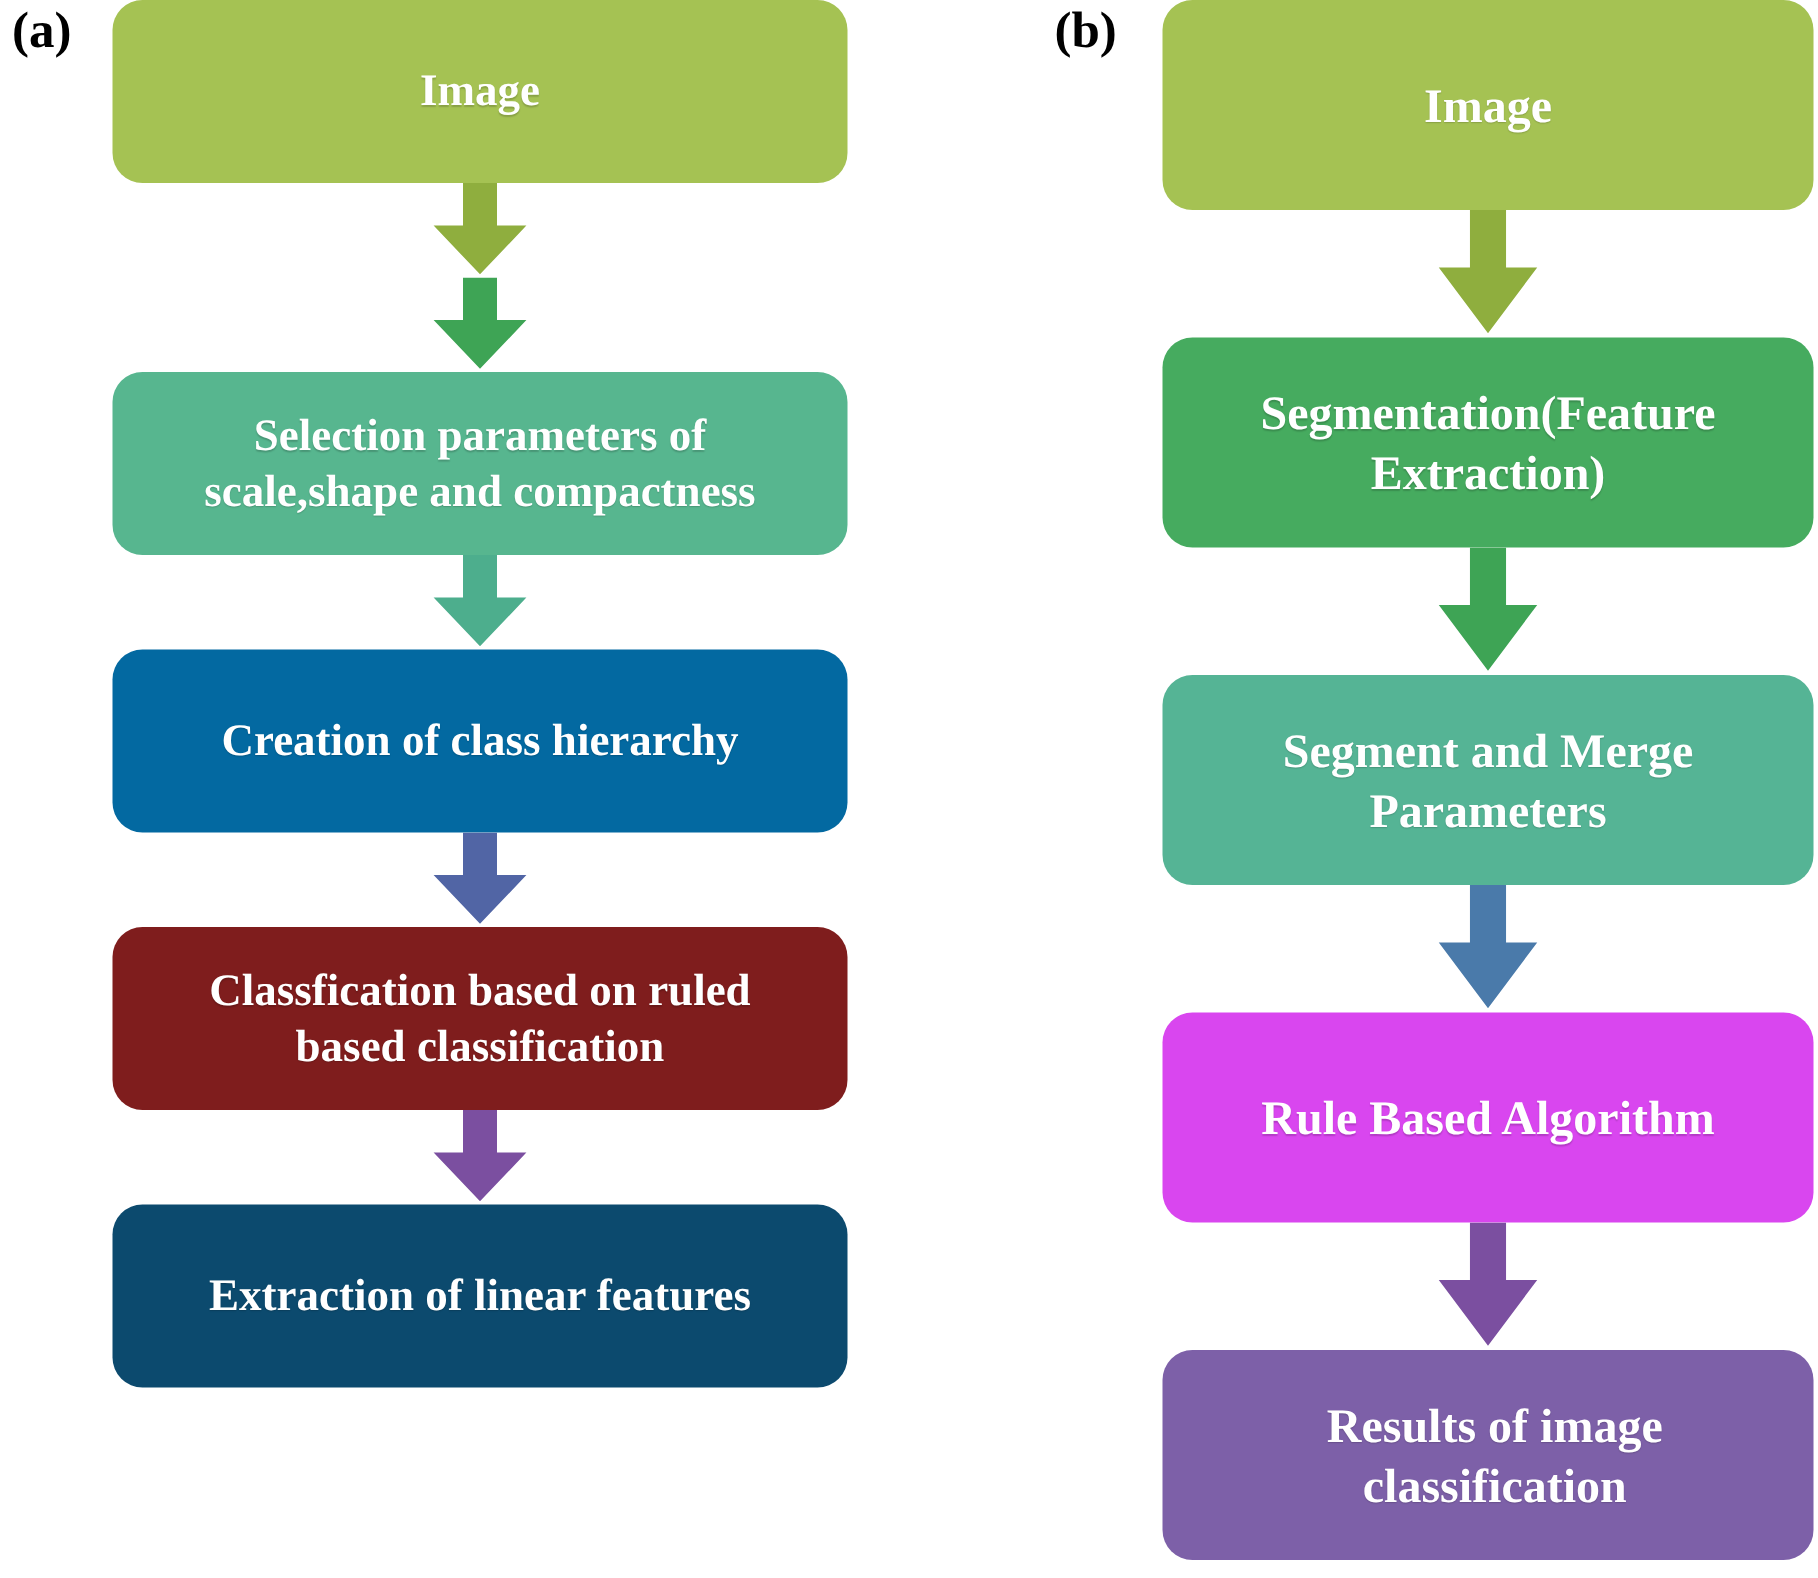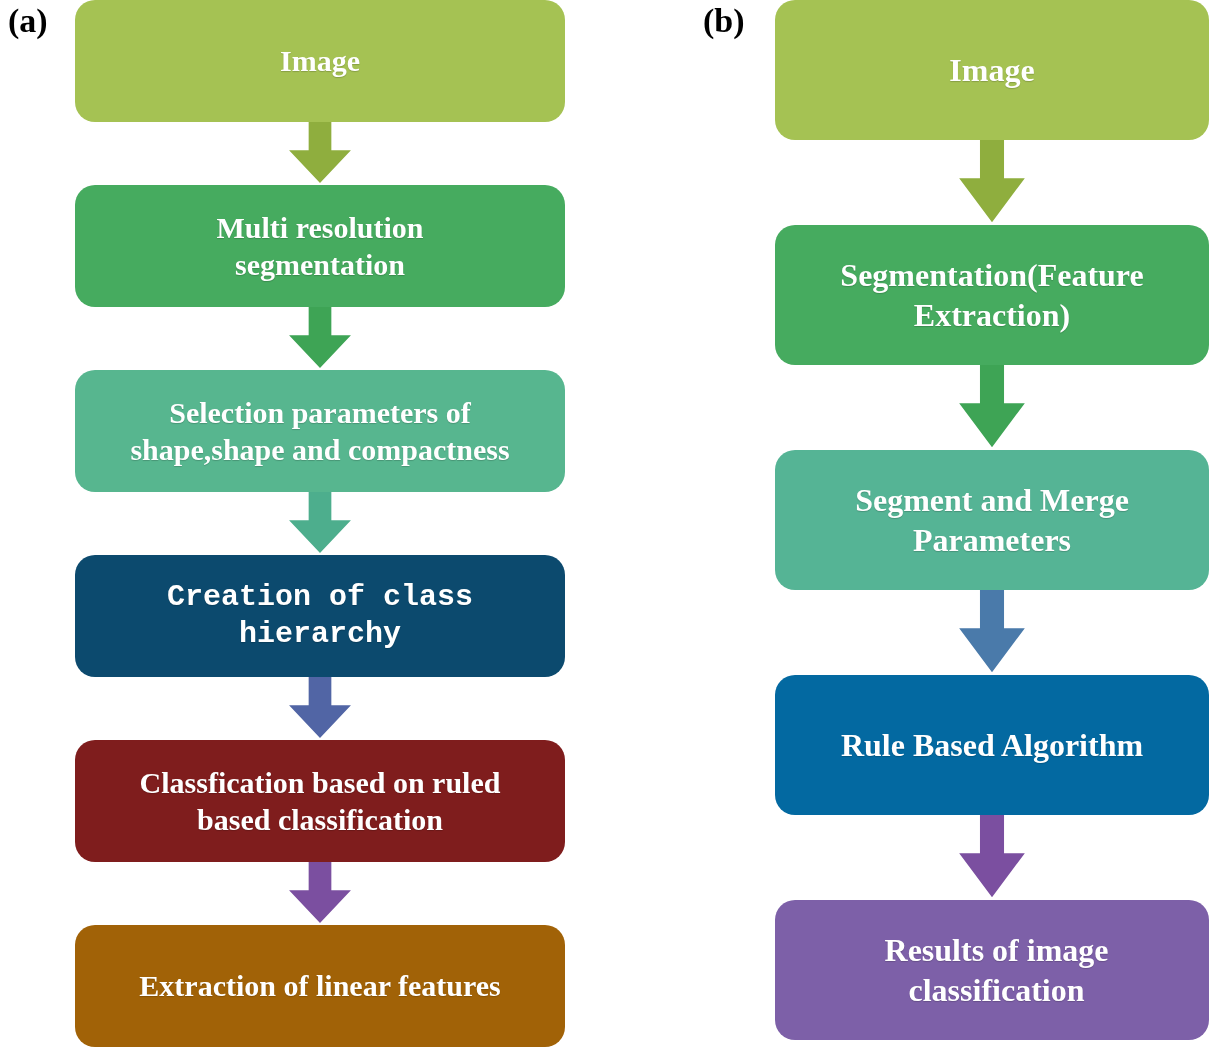--- a/index.html
+++ b/index.html
@@ -63,56 +63,54 @@
 
 <div class="canvas">
   <div class="panel-label" id="label-a">(a)</div>
   <div class="panel-label" id="label-b">(b)</div>
 
   <div class="col" id="col-a">
       <div class="flow-box" style="background: rgb(165, 194, 83);"><span>Image</span></div>
       <svg class="flow-arrow" viewBox="0 0 64 60" preserveAspectRatio="none">
         <polygon points="21,0 43,0 43,27 62,27 32,58 2,27 21,27" fill="#8fae3e"></polygon>
       </svg>
-      <div class="flow-box" style="background: rgb(70, 171, 95);"><span>Multi resolution
-segmentation</span></div>
       <svg class="flow-arrow" viewBox="0 0 64 60" preserveAspectRatio="none">
         <polygon points="21,0 43,0 43,27 62,27 32,58 2,27 21,27" fill="#3ea455"></polygon>
       </svg>
       <div class="flow-box" style="background: rgb(87, 182, 143);"><span>Selection parameters of
-shape,shape and compactness</span></div>
+scale,shape and compactness</span></div>
       <svg class="flow-arrow" viewBox="0 0 64 60" preserveAspectRatio="none">
         <polygon points="21,0 43,0 43,27 62,27 32,58 2,27 21,27" fill="#4dae8d"></polygon>
       </svg>
-      <div class="flow-box" style="background: #0c4a6e; font-family: Liberation Mono, monospace;"><span>Creation of class hierarchy</span></div>
+      <div class="flow-box" style="background: #0369a1;"><span>Creation of class hierarchy</span></div>
       <svg class="flow-arrow" viewBox="0 0 64 60" preserveAspectRatio="none">
         <polygon points="21,0 43,0 43,27 62,27 32,58 2,27 21,27" fill="#5165a5"></polygon>
       </svg>
       <div class="flow-box" style="background: #7f1d1d;"><span>Classfication based on ruled
 based classification</span></div>
       <svg class="flow-arrow" viewBox="0 0 64 60" preserveAspectRatio="none">
         <polygon points="21,0 43,0 43,27 62,27 32,58 2,27 21,27" fill="#7b4fa0"></polygon>
       </svg>
-      <div class="flow-box" style="background: #a16207;"><span>Extraction of linear features</span></div>
+      <div class="flow-box" style="background: #0c4a6e;"><span>Extraction of linear features</span></div>
     </div>
   <div class="col" id="col-b">
       <div class="flow-box" style="background: rgb(165, 194, 83);"><span>Image</span></div>
       <svg class="flow-arrow" viewBox="0 0 64 60" preserveAspectRatio="none">
         <polygon points="21,0 43,0 43,27 62,27 32,58 2,27 21,27" fill="#8fae3e"></polygon>
       </svg>
       <div class="flow-box" style="background: rgb(70, 171, 95);"><span>Segmentation(Feature
 Extraction)</span></div>
       <svg class="flow-arrow" viewBox="0 0 64 60" preserveAspectRatio="none">
         <polygon points="21,0 43,0 43,27 62,27 32,58 2,27 21,27" fill="#3ea455"></polygon>
       </svg>
       <div class="flow-box" style="background: rgb(85, 180, 149);"><span>Segment and Merge
 Parameters</span></div>
       <svg class="flow-arrow" viewBox="0 0 64 60" preserveAspectRatio="none">
         <polygon points="21,0 43,0 43,27 62,27 32,58 2,27 21,27" fill="#4a7aaa"></polygon>
       </svg>
-      <div class="flow-box" style="background: #0369a1;"><span>Rule Based Algorithm</span></div>
+      <div class="flow-box" style="background: #d946ef;"><span>Rule Based Algorithm</span></div>
       <svg class="flow-arrow" viewBox="0 0 64 60" preserveAspectRatio="none">
         <polygon points="21,0 43,0 43,27 62,27 32,58 2,27 21,27" fill="#7b4fa0"></polygon>
       </svg>
       <div class="flow-box" style="background: rgb(125, 96, 168); padding-left: 23px;"><span>Results of image
 classification</span></div>
     </div>
 </div>
 
 </body></html>

